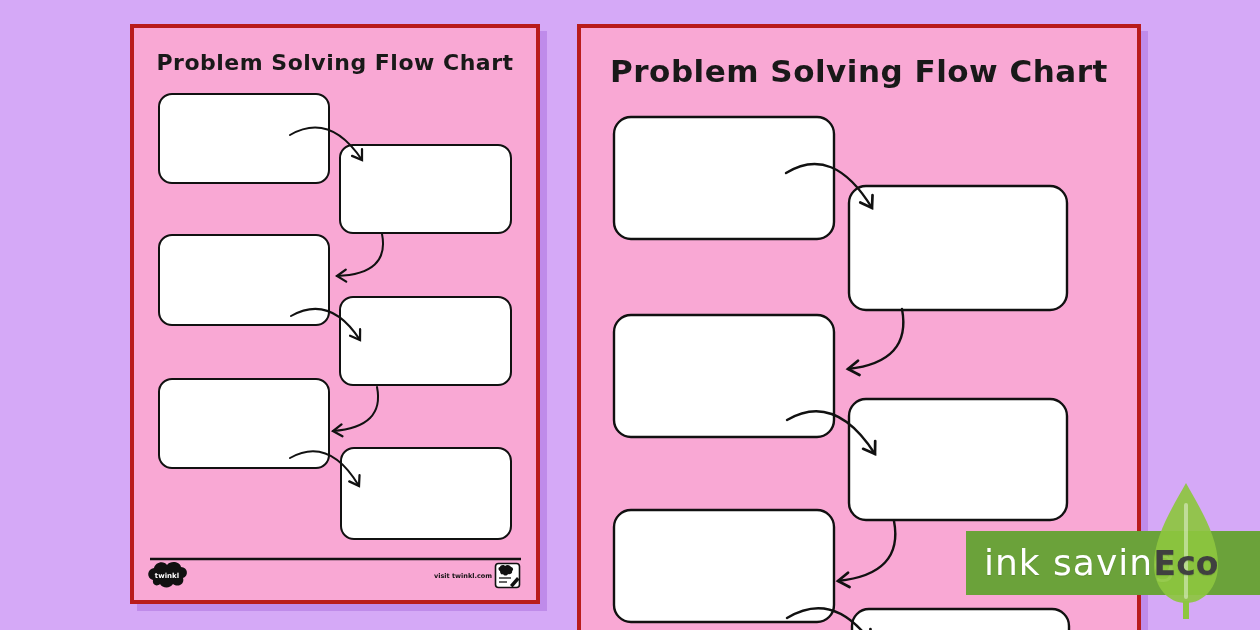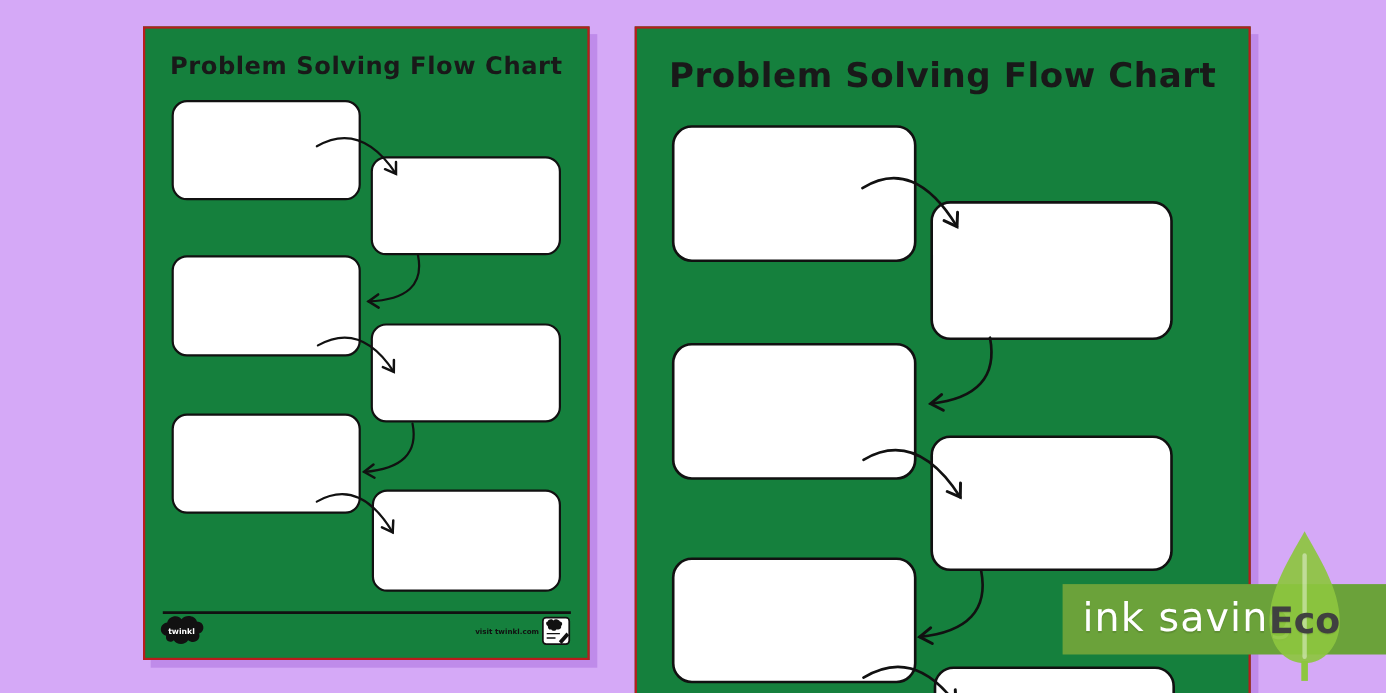--- a/index.html
+++ b/index.html
@@ -2,22 +2,22 @@
 <html><head>
 <meta charset="utf-8">
 <style>
   html,body{margin:0;padding:0;}
   .stage{
     position:relative;width:1260px;height:630px;overflow:hidden;
     background:#d5a9f7;
     font-family:"DejaVu Sans","Liberation Sans",sans-serif;
   }
   .page{
-    position:absolute;background:#15803d;
-    border:2px solid #b91c1c;
+    position:absolute;background:#f9a8d4;
+    border:4px solid #b91c1c;
     box-shadow:7px 7px 0 #bf8bea;
   }
   .page-left{left:130px;top:24px;width:402px;height:572px;}
   .page-right{left:577px;top:24px;width:556px;height:612px;}
   .page-title{
     position:absolute;left:0;right:0;text-align:center;
     font-weight:bold;color:#191919;letter-spacing:0.5px;white-space:nowrap;
   }
   .page-left .page-title{top:22px;font-size:22px;}
   .page-right .page-title{top:25px;font-size:31px;}

